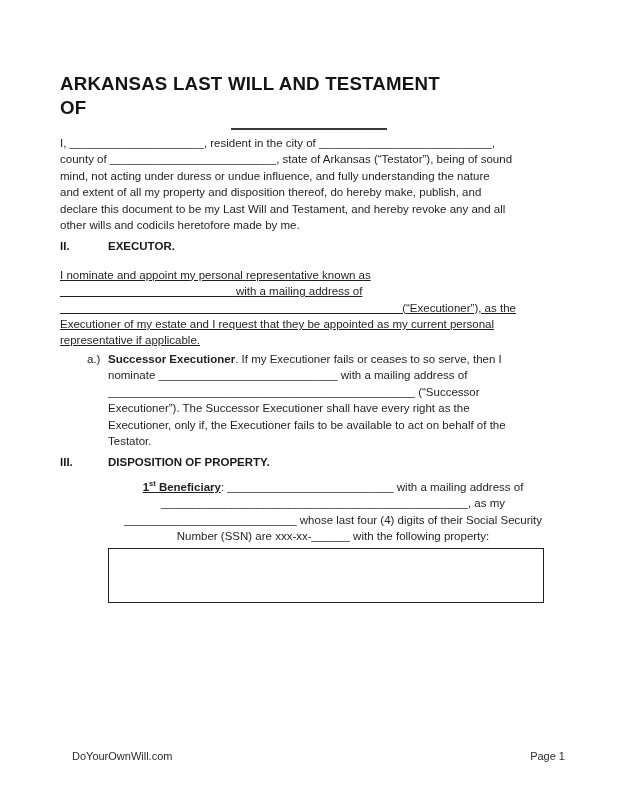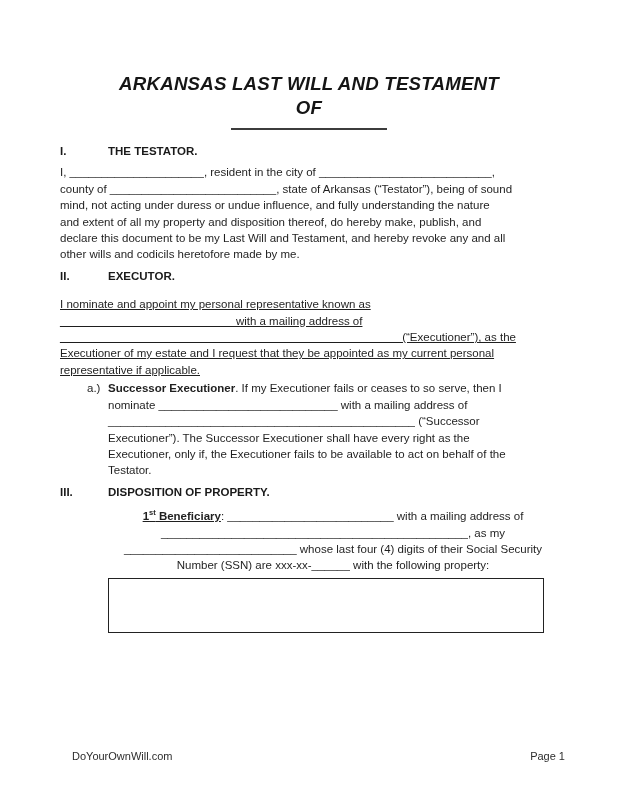--- a/index.html
+++ b/index.html
@@ -12,27 +12,26 @@
     box-sizing: border-box;
     padding: 0 60px;
     font-family: "Liberation Sans", "DejaVu Sans", sans-serif;
     font-size: 11.5px;
     line-height: 16.4px;
     color: #1f1f1f;
     overflow: hidden;
   }
   .doc-title {
     margin-top: 72px;
-    text-align: center;
+    text-align: left;
     font-weight: 700;
     font-size: 18.7px;
     line-height: 24px;
     color: #151515;
     letter-spacing: 0.2px;
-    font-style: italic;
   }
   .name-blank {
     width: 156px;
     height: 8px;
     margin: 0 auto;
     border-bottom: 2px solid #3c3c3c;
   }
   .sec-heading { margin-top: 5px; font-weight: 700; color: #1a1a1a; }
   .sec-heading.first { margin-top: 13px; }
   .sec-num { display: inline-block; width: 48px; }
@@ -69,23 +68,20 @@
 <body>
 
 <div class="page">
 
   <div class="doc-title">
     <div>ARKANSAS LAST WILL AND TESTAMENT</div>
     <div>OF</div>
   </div>
   <div class="name-blank"></div>
 
-  <div class="sec-heading first">
-    <span class="sec-num">I.</span><span>THE TESTATOR.</span>
-  </div>
   <p class="para p-testator">I, _____________________, resident in the city of ___________________________,
 county of __________________________, state of Arkansas (“Testator”), being of sound
 mind, not acting under duress or undue influence, and fully understanding the nature
 and extent of all my property and disposition thereof, do hereby make, publish, and
 declare this document to be my Last Will and Testament, and hereby revoke any and all
 other wills and codicils heretofore made by me.</p>
 
   <div class="sec-heading">
     <span class="sec-num">II.</span><span>EXECUTOR.</span>
   </div>

